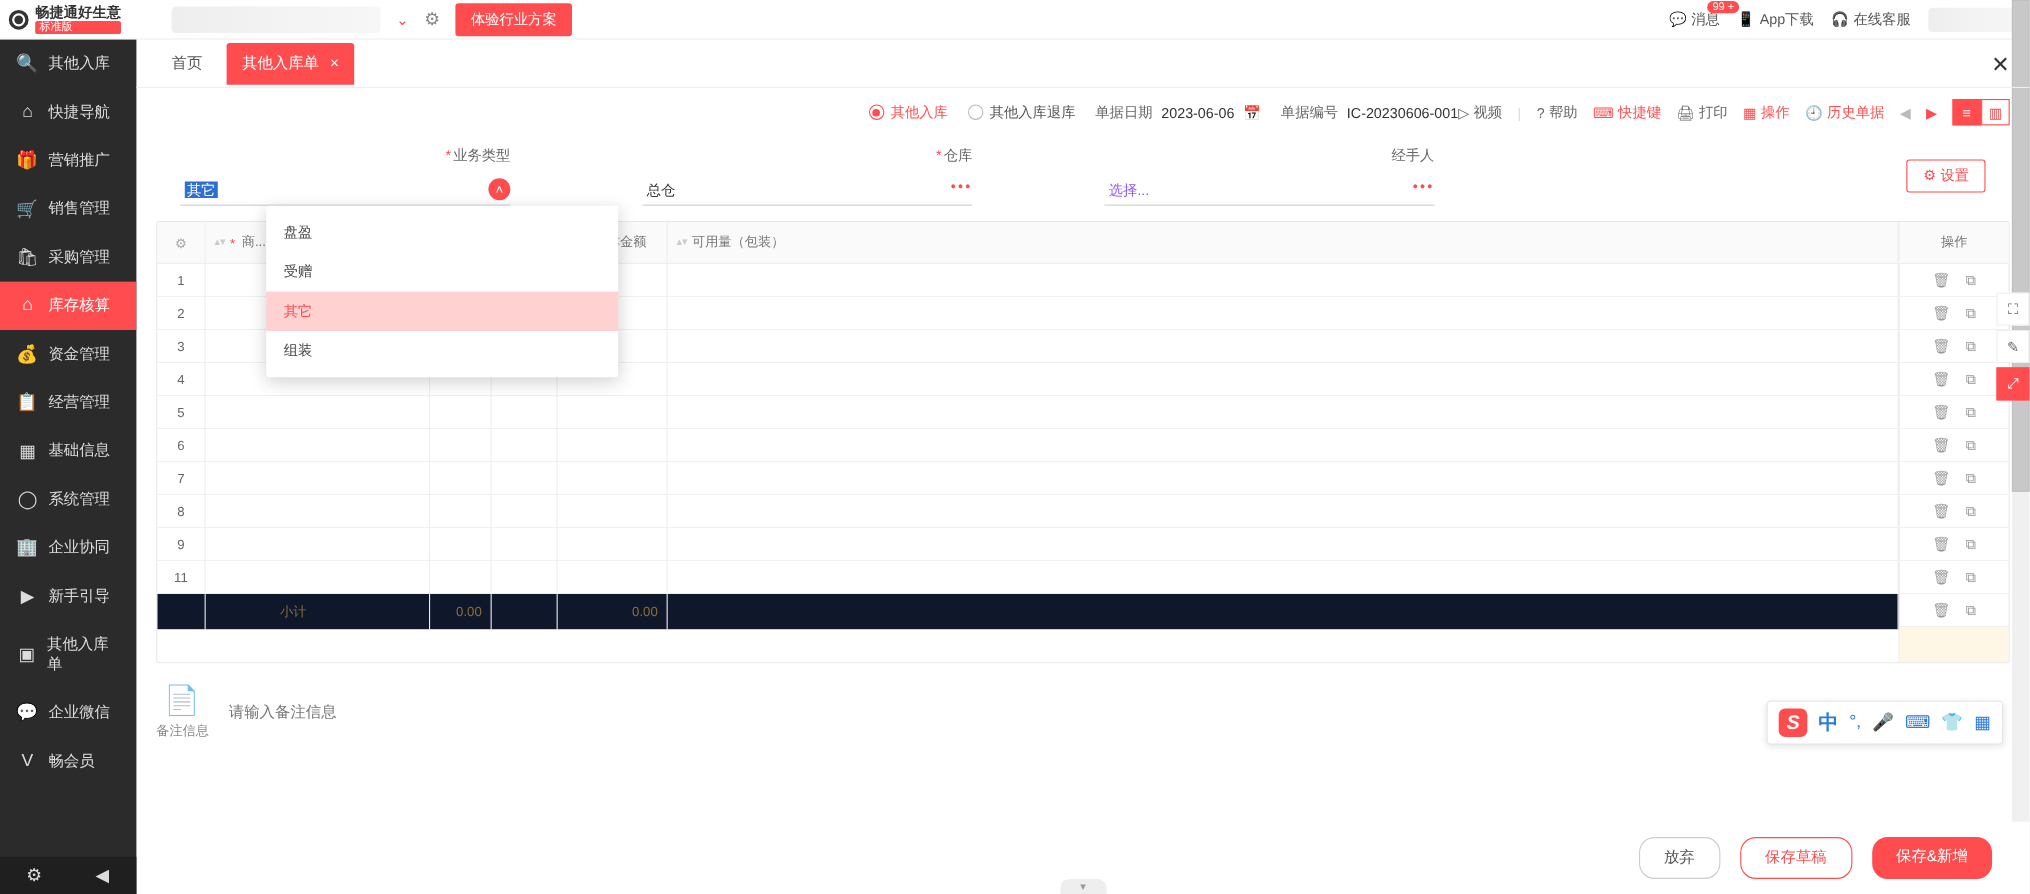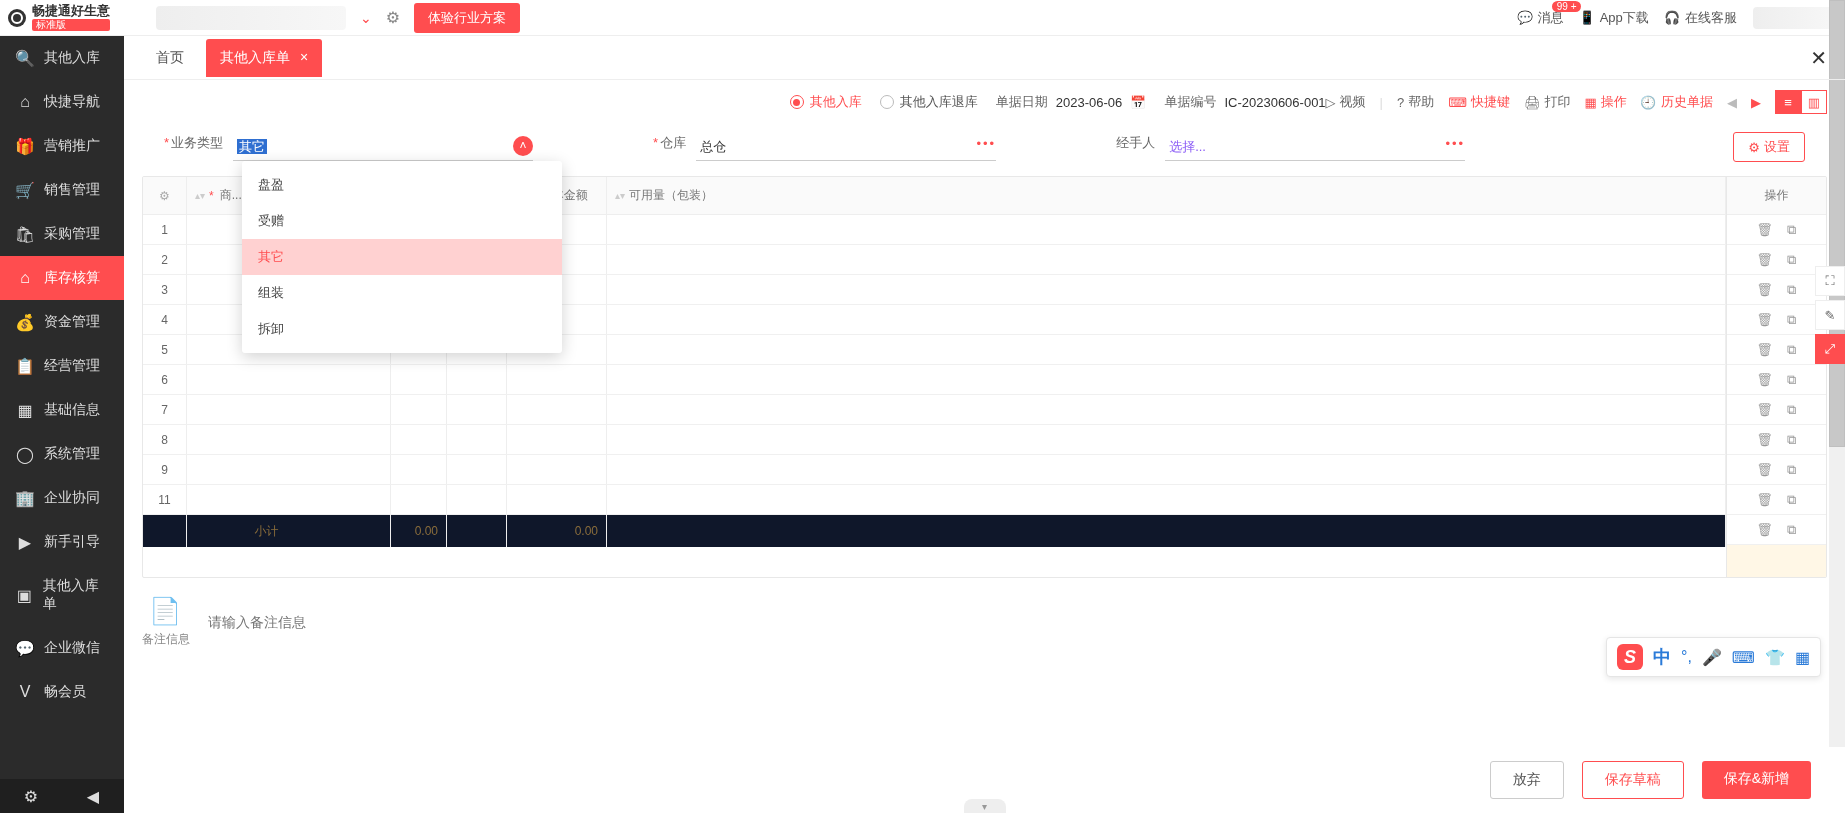--- a/index.html
+++ b/index.html
@@ -58,21 +58,21 @@
   .toolbar-right { display:flex; align-items:center; gap:14px; color:#666; font-size:13px;}
   .toolbar-right .titem { display:flex; align-items:center; gap:4px; cursor:pointer;}
   .toolbar-right .sep { color:#ddd; }
   .view-toggle { display:flex; }
   .vt { width:26px; height:24px; border:1px solid #ff4d4f; display:flex; align-items:center; justify-content:center; cursor:pointer;}
   .vt.on { background:#ff4d4f; color:#fff;}
   .vt.off { color:#ff4d4f; background:#fff;}
 
   
   .form-row { display:flex; align-items:center; gap:60px; padding:10px 22px 14px 22px;}
-  .field { display:flex; align-items:flex-start; gap:10px; position:relative;}
+  .field { display:flex; align-items:flex-end; gap:10px; position:relative;flex-direction:column;}
   .req { color:#ff4d4f; margin-right:2px;}
   .field-label { color:#666; }
   .field-input { min-width:260px; border-bottom:1px solid #ccc; padding:4px 26px 4px 4px; position:relative;}
   .sel-hl { background:#2f6fd1; color:#fff; padding:0 2px;}
   .chev { position:absolute; right:0; top:2px; width:20px; height:20px; background:#ff4d4f; border-radius:50%; color:#fff; display:flex; align-items:center; justify-content:center; cursor:pointer; font-size:12px;}
   .dots { color:#ff4d4f; letter-spacing:2px; cursor:pointer;}
   .plain-val { color:#333; }
   .placeholder { color:#8b5cf6; }
   .btn-outline-red { border:1px solid #ff4d4f; color:#ff4d4f; padding:5px 14px; border-radius:3px; cursor:pointer; display:flex; align-items:center; gap:4px; margin-left:auto;}
 
@@ -106,21 +106,21 @@
   .op-row { height:30px; border-bottom:1px solid #f0f0f0; display:flex; align-items:center; justify-content:center; gap:14px; color:#999; cursor:pointer;}
 
   
   .remarks { margin-top:18px; display:flex; align-items:center; gap:18px;}
   .remarks-ic-box { display:flex; flex-direction:column; align-items:center; gap:4px; color:#ff4d4f;}
   .remarks-ic-box .lbl { color:#888; font-size:12px;}
   .remarks-input { flex:1; border:none; outline:none; font-size:14px; color:#bbb; padding:18px 0;}
 
   
   .footer { position:absolute; bottom:0; right:0; padding:14px 34px; display:flex; gap:18px; background:#fff;}
-  .btn { padding:9px 22px; border-radius:3px; font-size:14px; cursor:pointer; }
+  .btn { padding:9px 22px; border-radius:14px; font-size:14px; cursor:pointer; }
   .btn-plain { border:1px solid #ccc; color:#555; background:#fff;}
   .btn-out-red { border:1px solid #ff4d4f; color:#ff4d4f; background:#fff;}
   .btn-red { background:#ff4d4f; color:#fff; }
   .footer-caret { position:absolute; left:50%; bottom:0; transform:translateX(-50%); width:42px; height:14px; background:#eee; border-radius:8px 8px 0 0; display:flex; align-items:center; justify-content:center; color:#999; font-size:10px; cursor:pointer;}
 
   
   .right-dock { position:absolute; right:0; top:230px; display:flex; flex-direction:column; }
   .right-dock .d { width:30px; height:30px; background:#fff; border:1px solid #eee; margin-bottom:4px; display:flex; align-items:center; justify-content:center; cursor:pointer; color:#666;}
   .right-dock .d.red { background:#ff4d4f; color:#fff; border-color:#ff4d4f;}
 
@@ -317,21 +317,20 @@
             <div class="field-input" style="min-width:300px">
               <span class="sel-hl">其它</span>
               <span class="chev">˄</span>
             </div>
 
             <div class="dropdown-panel" id="dd-panel">
                 <div class="dd-item">盘盈</div>
                 <div class="dd-item">受赠</div>
                 <div class="dd-item sel">其它</div>
                 <div class="dd-item">组装</div>
-                <div class="dd-item">拆卸</div>
               </div>
           </div>
 
           <div class="field" style="margin-left:60px">
             <span class="field-label"><span class="req">*</span><span>仓库</span></span>
             <div class="field-input" style="min-width:300px">
               <span class="plain-val">总仓</span>
               <span class="dots" style="position:absolute;right:0;top:2px">•••</span>
             </div>
           </div>

